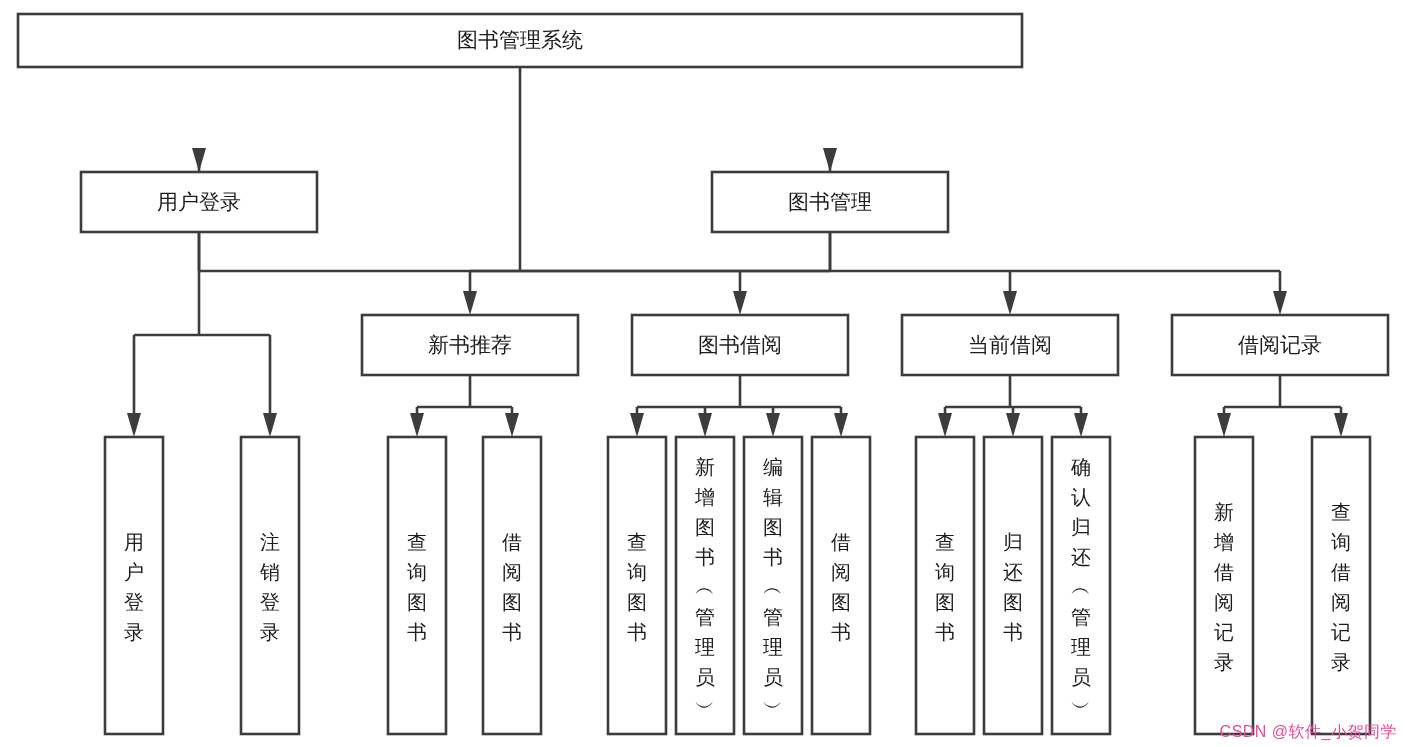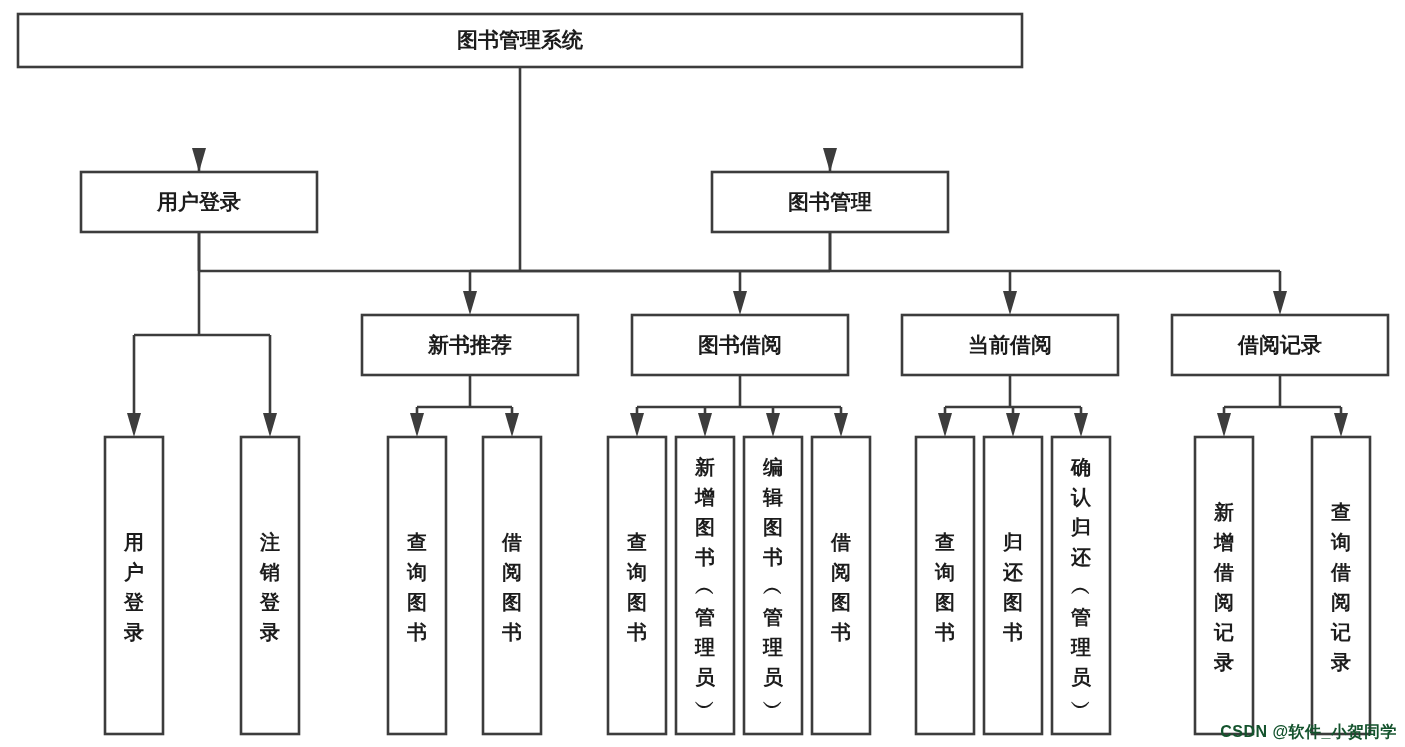--- a/index.html
+++ b/index.html
@@ -11,21 +11,20 @@
     width: 1405px;
     height: 747px;
     font-family: "Liberation Sans", "DejaVu Sans", sans-serif;
     overflow: hidden;
     position: relative;
   }
   #diagram-root {
     position: relative;
     width: 1405px;
     height: 747px;
-    font-weight: bold;
   }
   svg.diagram-canvas {
     position: absolute;
     top: 0;
     left: 0;
     width: 1405px;
     height: 747px;
   }
   .node-box {
     fill: #ffffff;
@@ -54,21 +53,21 @@
     font-size: 20px;
     fill: #1c1c1c;
     text-anchor: middle;
   }
   .watermark {
     position: absolute;
     right: 8px;
     bottom: 4px;
     font-family: "Liberation Sans", "DejaVu Sans", sans-serif;
     font-size: 16px;
-    color: #14532d;
+    color: #ec4899;
     white-space: nowrap;
     letter-spacing: 0.5px;
   }
 </style>
 </head>
 <body>
 
 <div id="diagram-root">
   <svg class="diagram-canvas" viewBox="0 0 1405 747">
     <g id="connector-layer">

